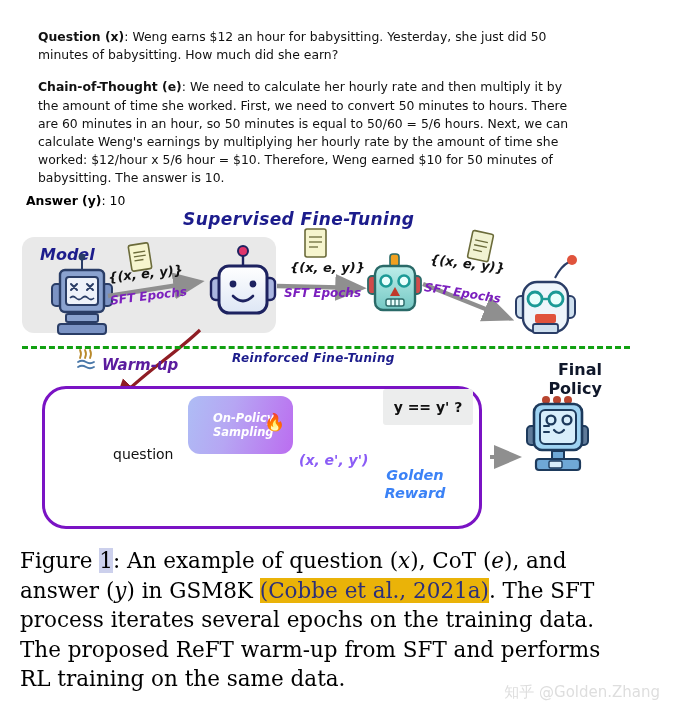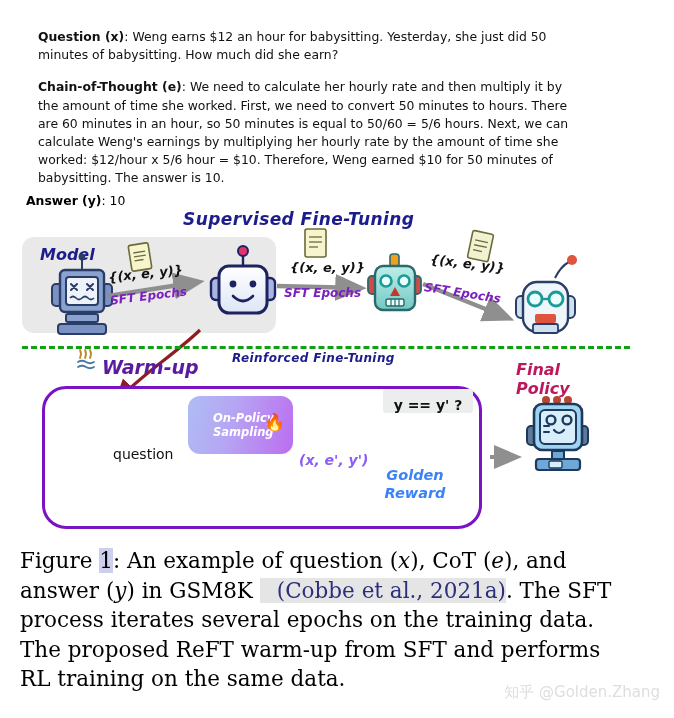--- a/index.html
+++ b/index.html
@@ -55,31 +55,31 @@
   .rft-title {
     position: absolute; left: 232px; top: 147px;
     font-family: "DejaVu Sans", sans-serif;
     font-weight: bold; font-style: italic;
     font-size: 12px; letter-spacing: .4px;
     color: #1c1c8c;
     white-space: nowrap;
   }
   .final-policy {
     position: absolute; left: 516px; top: 156px;
-    width: 86px; text-align: left;
-    font-family: "DejaVu Sans", sans-serif;
-    font-weight: bold; font-style: italic;
+    width: 86px; text-align: right;
+    font-family: "DejaVu Sans", sans-serif;
+    font-weight: bold; 
     font-size: 16px; line-height: 19px;
-    color: #be185d;
+    color: #0f172a;
   }
   .warmup-label {
     position: absolute; left: 102px; top: 152px;
     font-family: "DejaVu Sans", sans-serif;
     font-weight: bold; font-style: italic;
-    font-size: 19px;
+    font-size: 15px;
     color: #5b1b9e;
     white-space: nowrap;
   }
 
   
   .model-panel {
     position: absolute; left: 22px; top: 33px;
     width: 254px; height: 96px;
     background: #e9e9e9;
     border-radius: 12px;
@@ -124,24 +124,24 @@
     white-space: pre-line;
   }
   .ops-fire {
     position: absolute; right: 7px; top: 18px;
     font-size: 17px; line-height: 1;
   }
 
   
   .eq-box {
     position: absolute; left: 383px; top: 389px;
-    width: 90px; height: 24px;
+    width: 90px; height: 36px;
     background: #eceded;
     border-radius: 3px;
-    display: flex; align-items: flex-end; justify-content: center;
+    display: flex; align-items: center; justify-content: center;
   }
   .eq-text {
     font-family: "DejaVu Sans", sans-serif;
     font-weight: bold; font-size: 14px;
     color: #111;
   }
 
   
   .dlabel {
     position: absolute;
@@ -161,21 +161,21 @@
   
   .caption {
     position: absolute;
     left: 20px; top: 546px; width: 600px;
     font-family: "DejaVu Serif", serif;
     font-size: 21.5px;
     line-height: 29.5px;
     color: #000;
     text-align: left;
   }
-  .cite { background: #e5e5e5; color: #2c2f7a; padding-left: 17px; }
+  .cite { background: #eab308; color: #2c2f7a; }
   .fignum { background: #ccd0ec; }
   .mathit { font-style: italic; font-family: "DejaVu Serif", serif; }
 
   
   .watermark {
     position: absolute; right: 14px; bottom: 16px;
     font-family: "DejaVu Sans", sans-serif;
     font-size: 15px;
     color: #dedede;
     white-space: nowrap;

